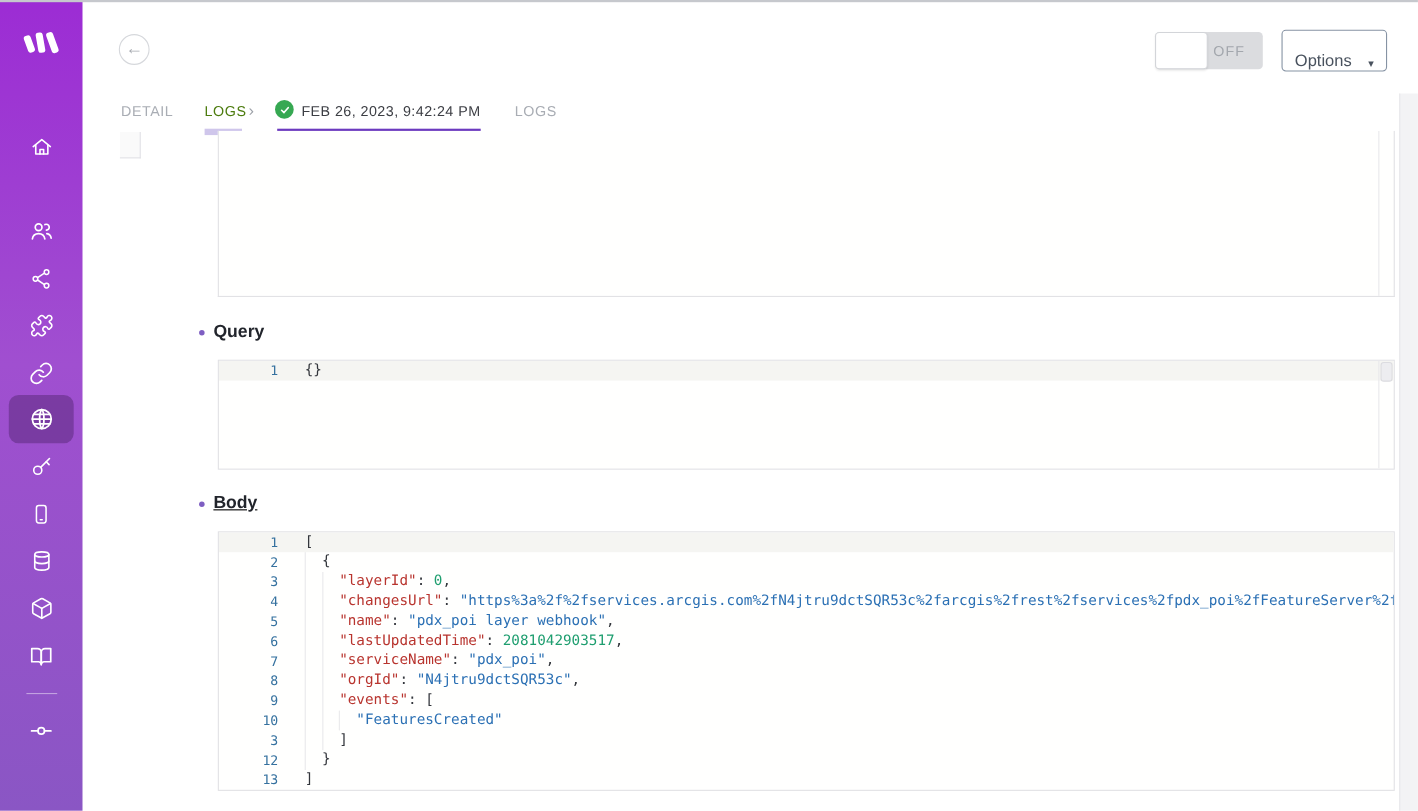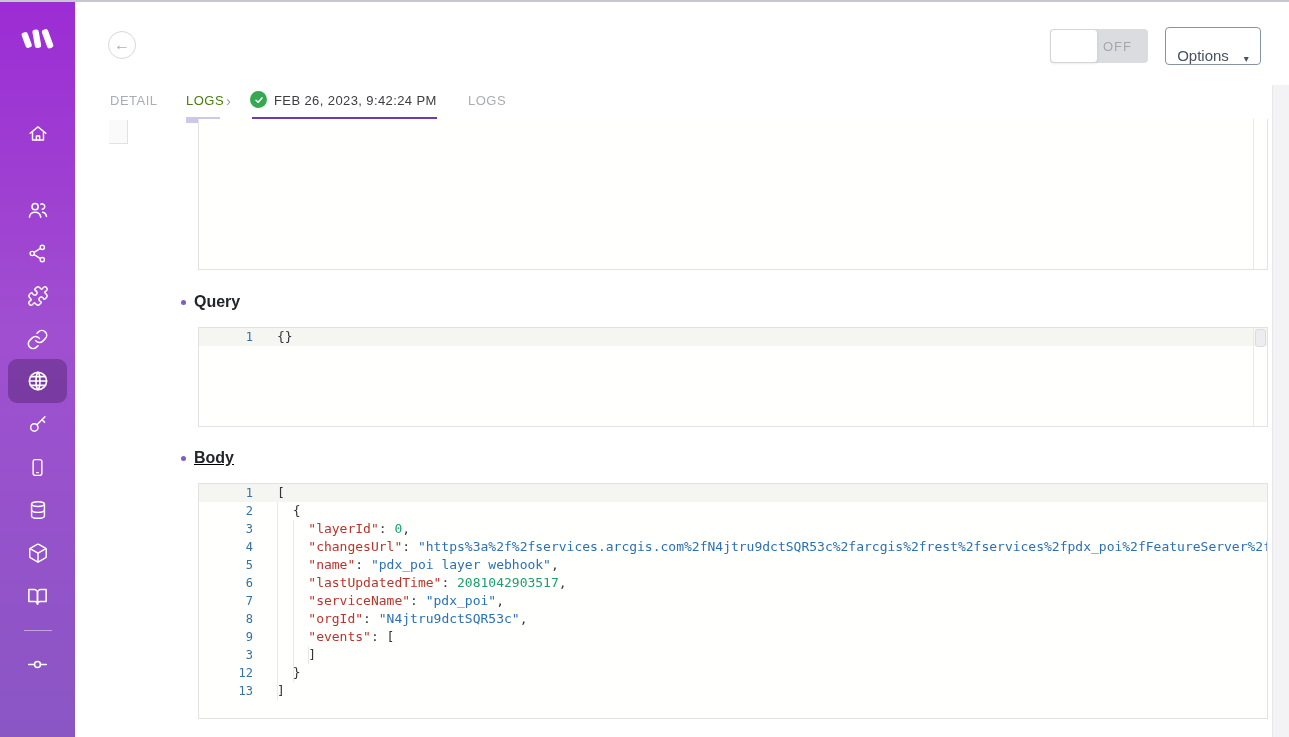--- a/index.html
+++ b/index.html
@@ -234,20 +234,21 @@
     <div>
         <div class="code-line active"><span class="ln">1</span><span class="code-text"><span class="t-punc">[</span></span></div>
         <div class="code-line"><span class="ln">2</span><span class="code-text">  <span class="t-punc">{</span></span></div>
         <div class="code-line"><span class="ln">3</span><span class="code-text">    <span class="t-key">"layerId"</span><span class="t-punc">: </span><span class="t-num">0</span><span class="t-punc">,</span></span></div>
         <div class="code-line"><span class="ln">4</span><span class="code-text">    <span class="t-key">"changesUrl"</span><span class="t-punc">: </span><span class="t-str">"https%3a%2f%2fservices.arcgis.com%2fN4jtru9dctSQR53c%2farcgis%2frest%2fservices%2fpdx_poi%2fFeatureServer%2fextractChanges"</span></span></div>
         <div class="code-line"><span class="ln">5</span><span class="code-text">    <span class="t-key">"name"</span><span class="t-punc">: </span><span class="t-str">"pdx_poi layer webhook"</span><span class="t-punc">,</span></span></div>
         <div class="code-line"><span class="ln">6</span><span class="code-text">    <span class="t-key">"lastUpdatedTime"</span><span class="t-punc">: </span><span class="t-num">2081042903517</span><span class="t-punc">,</span></span></div>
         <div class="code-line"><span class="ln">7</span><span class="code-text">    <span class="t-key">"serviceName"</span><span class="t-punc">: </span><span class="t-str">"pdx_poi"</span><span class="t-punc">,</span></span></div>
         <div class="code-line"><span class="ln">8</span><span class="code-text">    <span class="t-key">"orgId"</span><span class="t-punc">: </span><span class="t-str">"N4jtru9dctSQR53c"</span><span class="t-punc">,</span></span></div>
         <div class="code-line"><span class="ln">9</span><span class="code-text">    <span class="t-key">"events"</span><span class="t-punc">: [</span></span></div>
+        <div class="code-line"><span class="ln">10</span><span class="code-text">      <span class="t-str">"FeaturesCreated"</span></span></div>
         <div class="code-line"><span class="ln">3</span><span class="code-text">    <span class="t-punc">]</span></span></div>
         <div class="code-line"><span class="ln">12</span><span class="code-text">  <span class="t-punc">}</span></span></div>
         <div class="code-line"><span class="ln">13</span><span class="code-text"><span class="t-punc">]</span></span></div>
       </div>
   </div>
 </main>
 
 <div class="page-scroll-track"></div>
 
 </body></html>

